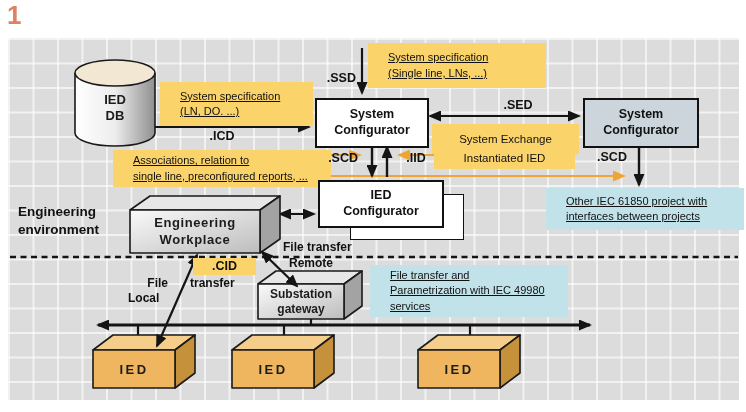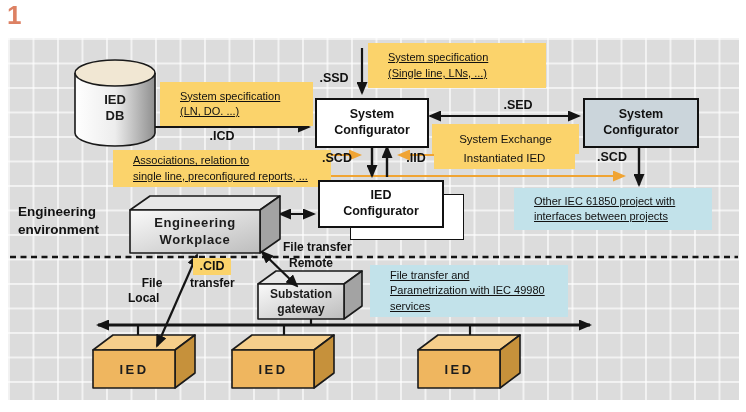--- a/index.html
+++ b/index.html
@@ -12,21 +12,21 @@
         background-image:linear-gradient(to right, rgba(255,255,255,.62) 2px, transparent 2px),
                          linear-gradient(to bottom, rgba(255,255,255,.62) 2px, transparent 2px);
         background-size:24.5px 24.5px;}
   svg.layer{position:absolute;left:0;top:0;}
   .note{position:absolute;background:#FBD36B;font-size:11px;line-height:1.4;
         display:flex;flex-direction:column;justify-content:center;}
   .cyan{background:#C2E2EA;}
   .padl{padding-left:20px;text-decoration:underline;}
   .ctr{align-items:center;text-align:center;}
   .fl{position:absolute;font-weight:bold;font-size:12.5px;color:#111;}
-  .r{text-align:center;}
+  .r{text-align:right;}
   .c{text-align:center;}
   .whitebox{position:absolute;background:#fff;border:2px solid #111;display:flex;align-items:center;
             justify-content:center;text-align:center;font-weight:bold;font-size:12.5px;line-height:1.25;}
   .grayfill{background:#CBD5DB;}
   .thinb{border-width:1.6px;}
   .nlabel{position:absolute;display:flex;align-items:center;justify-content:center;text-align:center;
           font-weight:bold;color:#1c1c1c;}
   .region{position:absolute;font-weight:bold;font-size:13.5px;line-height:1.35;color:#111;}
   .tlabel{position:absolute;font-weight:600;font-size:12px;color:#111;}
 </style>
@@ -124,25 +124,25 @@
   <div class="note ctr" style="left:432px;top:124px;width:147px;height:30px;font-size:11.5px;">
     <span>System Exchange</span>
     </div>
   <div class="note ctr" style="left:434px;top:147px;width:141px;height:22px;font-size:11.5px;">
     <span>Instantiated IED</span>
     </div>
   <div class="note padl" style="left:113px;top:150px;width:198px;height:37px;">
     <span class="pre">Associations, relation to
 single line, preconfigured reports, ...</span>
     </div>
-  <div class="note ctr" style="left:193px;top:258px;width:38px;height:17px;font-weight:bold;font-size:12.5px;">
+  <div class="note ctr" style="left:193px;top:258px;width:63px;height:17px;font-weight:bold;font-size:12.5px;">
     <span>.CID</span>
     </div>
 
-  <div class="note cyan padl" style="left:514px;top:188px;width:178px;height:42px;">
+  <div class="note cyan padl" style="left:546px;top:188px;width:178px;height:42px;">
     <span class="pre">Other IEC 61850 project with
 interfaces between projects</span>
     </div>
   <div class="note cyan padl" style="left:370px;top:265px;width:178px;height:52px;">
     <span class="pre">File transfer and
 Parametrization with IEC 49980
 services</span>
     </div>
 
   <div class="whitebox pre" style="left:315px;top:98px;width:110px;height:46px;">System

